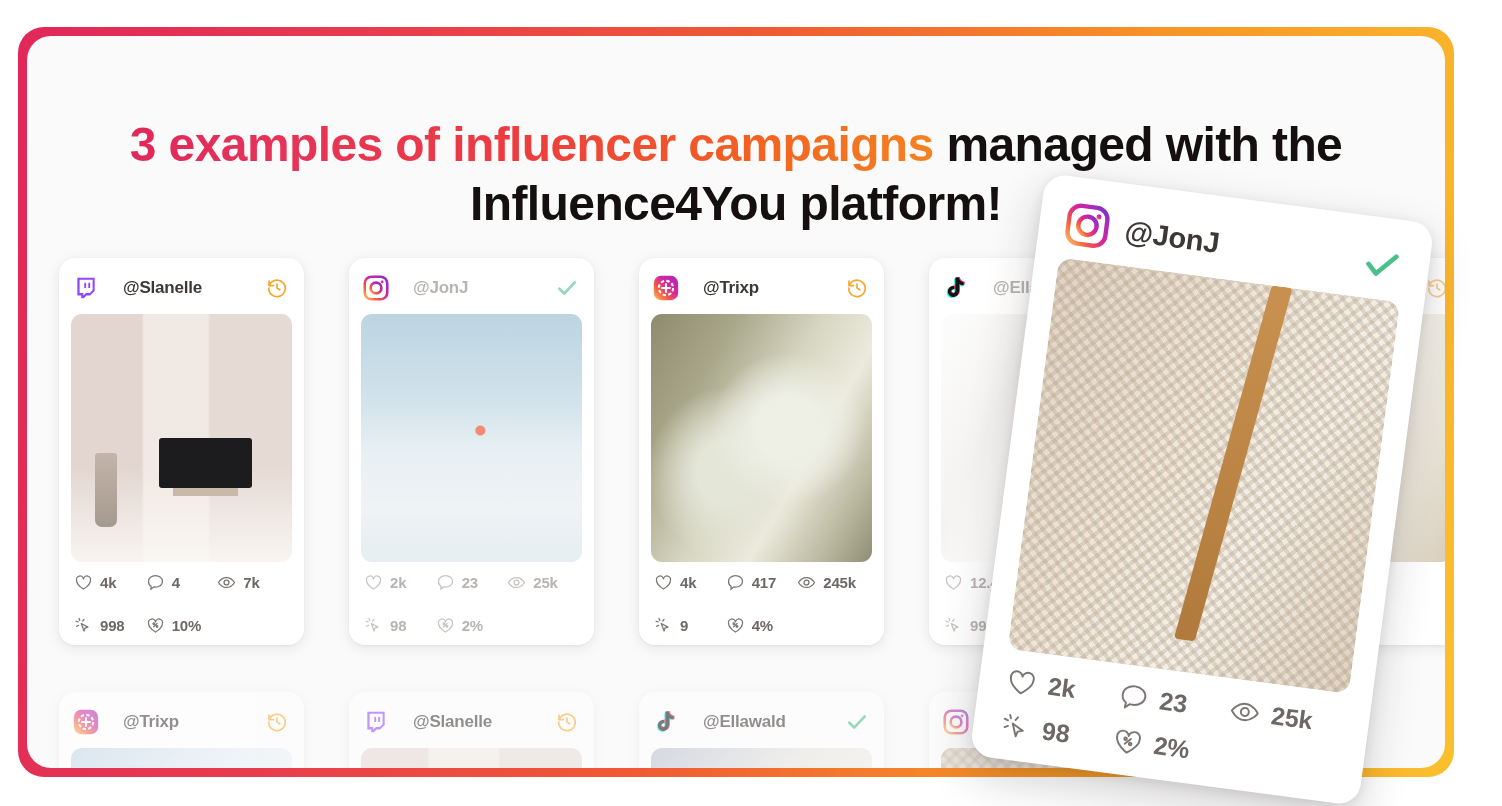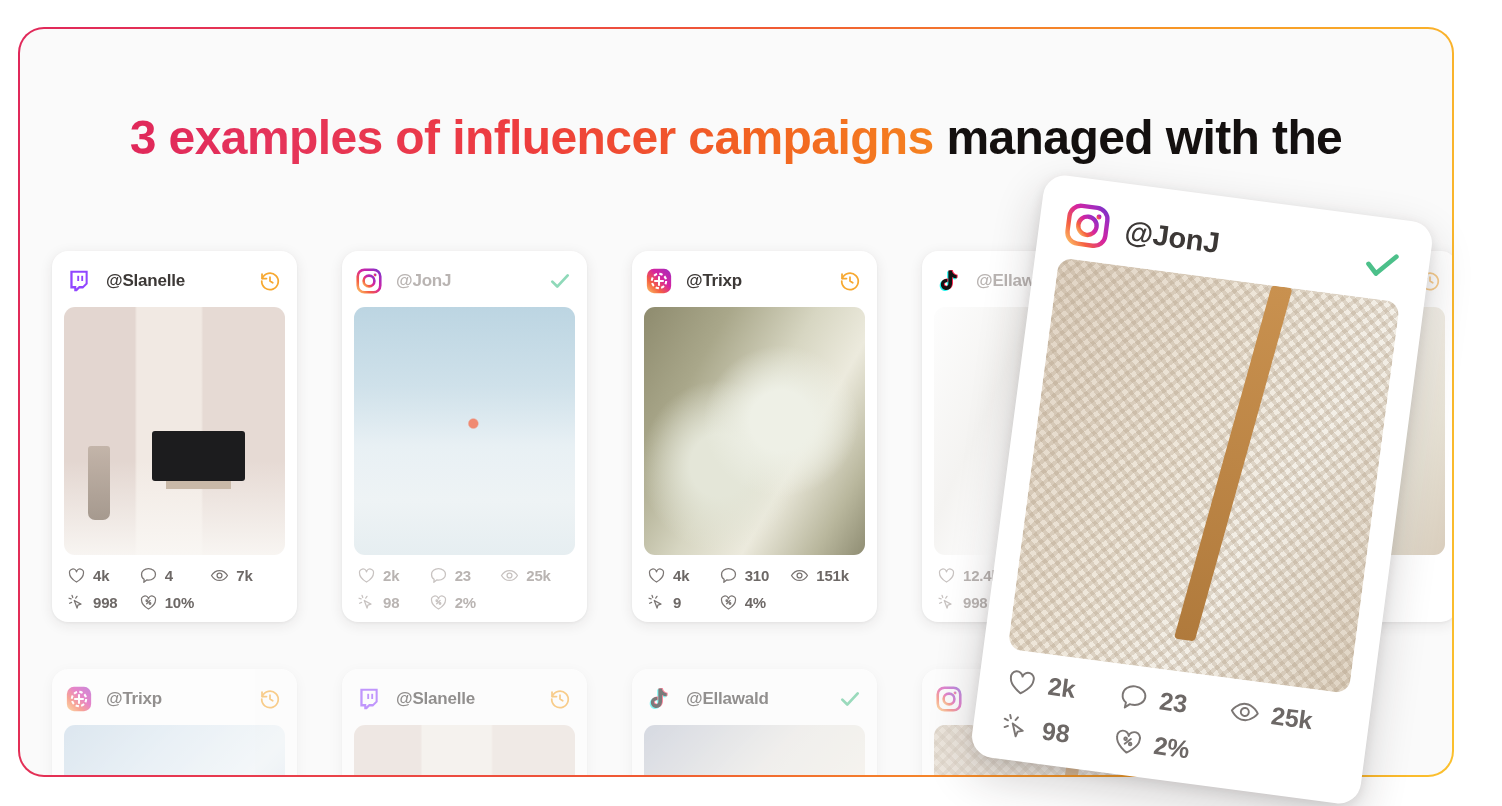--- a/index.html
+++ b/index.html
@@ -9,21 +9,21 @@
     font-family:"Liberation Sans", sans-serif;
     overflow:hidden;
     position:relative;
   }
   
   #panel-frame{
     position:absolute;
     left:18px; top:27px;
     width:1436px; height:750px;
     border-radius:26px;
-    padding:2px;
+    padding:9px;
     background:linear-gradient(100deg,#e0285a 0%,#e83a4f 22%,#f05a33 48%,#f79626 74%,#fbc02d 100%);
     box-sizing:border-box;
     overflow:hidden;
   }
   #panel-inner{
     position:relative;
     width:100%;height:100%;
     background:#fafafa;
     border-radius:24px;
     overflow:hidden;
@@ -69,21 +69,21 @@
     flex:0 0 auto;
   }
   .card.row2{opacity:.55;}
   .card.dim .stat-val,.card.dim .handle{color:#b9b4b2;}
   .card.dim .ico svg{stroke:#c8c3c1;}
 
   .card-head{
     display:flex;align-items:center;
     height:36px;
     padding:0 4px 0 2px;
-    gap:14px;
+    gap:24px;
   }
   .net-ico{width:26px;height:26px;flex:0 0 auto;display:block;}
   .handle{
     font-size:17px;font-weight:700;color:#3c3836;
     letter-spacing:-.2px;white-space:nowrap;overflow:hidden;
     flex:1 1 auto;
   }
   .state-ico{width:22px;height:22px;flex:0 0 auto;}
 
   .thumb{
@@ -91,21 +91,21 @@
     border-radius:11px;
     margin-top:8px;
     background-size:cover;background-position:center;
     overflow:hidden;
   }
   .stats{
     margin-top:11px;
     padding:0 3px;
     display:grid;
     grid-template-columns:1fr 1fr 1fr;
-    row-gap:8px;
+    row-gap:24px;
   }
   .stat{display:flex;align-items:center;gap:7px;}
   .stat-val{font-size:15px;font-weight:700;color:#6d6866;letter-spacing:-.2px;}
   .ico{width:19px;height:19px;display:block;flex:0 0 auto;}
   .ico svg{width:19px;height:19px;display:block;stroke:#7b7674;fill:none;stroke-width:1.6;stroke-linecap:round;stroke-linejoin:round;}
 
   
   #float-card{
     position:absolute;
     left:1006px; top:196px;
@@ -207,20 +207,21 @@
   }
 </style>
 </head>
 <body>
 
 <div id="panel-frame">
   <div id="panel-inner">
 
     <h1 id="headline">
       <span class="grad">3 examples of influencer campaigns</span><span> managed with the</span><br>
+      <span>Influence4You platform!</span>
     </h1>
 
     <div id="grid">
         <div class="card">
     <div class="card-head">
       <svg class="net-ico" viewBox="0 0 24 24" width="26" height="26">
       <path d="M4 2.6h16v12.2l-4.2 4.2h-3.3l-2.5 2.4H7.6v-2.4H4z" fill="#9146ff"></path>
       <path d="M6.1 4.4h12v9.6l-2.6 2.6H12l-2.5 2.4v-2.4H6.1z" fill="#fff"></path>
       <rect x="10.4" y="7.2" width="1.7" height="4.8" fill="#9146ff"></rect>
       <rect x="14.1" y="7.2" width="1.7" height="4.8" fill="#9146ff"></rect>
@@ -365,30 +366,30 @@
                 </svg>
               </span>
       <span class="stat-val">4k</span>
     </div>
             <div class="stat">
       <span class="ico">
                 <svg viewBox="0 0 24 24">
                   <path d="M12 3.4c4.9 0 8.8 3.2 8.8 7.2 0 4-3.9 7.2-8.8 7.2-.8 0-1.6-.1-2.3-.2l-3.6 3 .4-3.9C4.3 15.4 3.2 13.4 3.2 10.6c0-4 3.9-7.2 8.8-7.2z"></path>
                 </svg>
               </span>
-      <span class="stat-val">310</span>
+      <span class="stat-val">417</span>
     </div>
             <div class="stat">
       <span class="ico">
                 <svg viewBox="0 0 24 24">
                   <path d="M1.9 12S5.6 5.7 12 5.7 22.1 12 22.1 12 18.4 18.3 12 18.3 1.9 12 1.9 12z"></path>
                   <circle cx="12" cy="12" r="3.1"></circle>
                 </svg>
               </span>
-      <span class="stat-val">151k</span>
+      <span class="stat-val">245k</span>
     </div>
             <div class="stat">
       <span class="ico">
                 <svg viewBox="0 0 24 24">
                   <path d="M9.2 9.4l8.4 4.7-3.8 1.1-1.1 3.8z" stroke-linejoin="round"></path>
                   <path d="M6.4 3.1l.9 2.6M2.6 6.6l2.6.9M3.3 13l2.5-1.2M12.6 4.2 11 6.5"></path>
                 </svg>
               </span>
       <span class="stat-val">9</span>
     </div>

